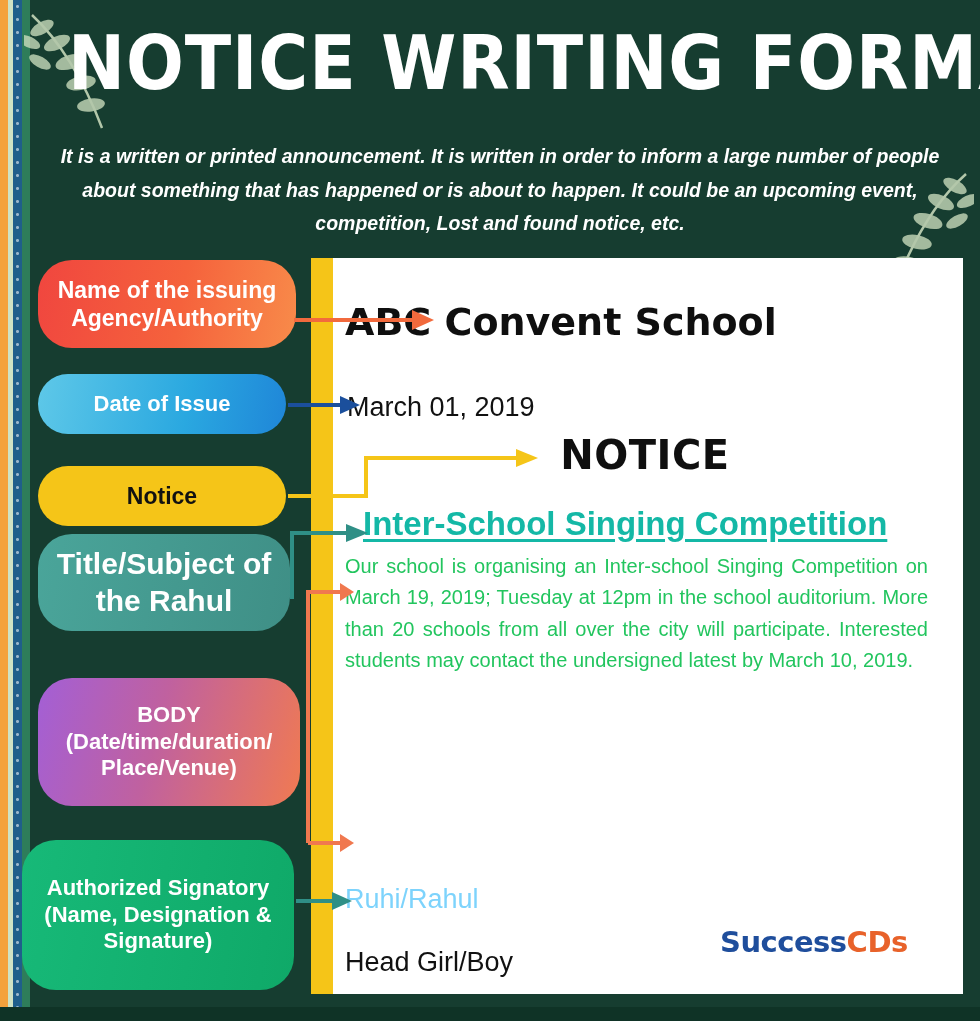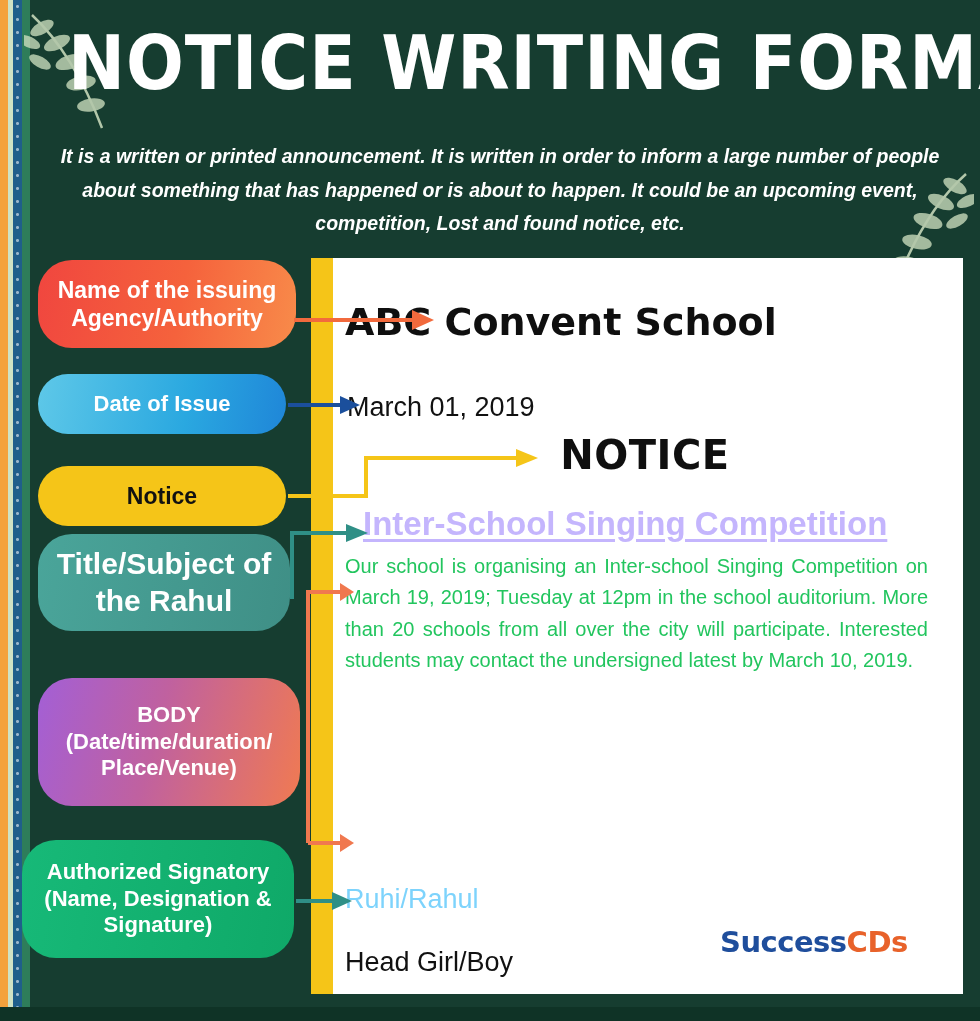--- a/index.html
+++ b/index.html
@@ -116,21 +116,21 @@
     font-weight: bold;
     font-size: 40px;
     color: #0f0f0f;
     letter-spacing: .5px;
   }
   .doc-subject {
     position: absolute;
     left: 363px; top: 505px;
     font-size: 33px;
     font-weight: bold;
-    color: #c4b5fd;
+    color: #14b8a6;
     text-decoration: underline;
     text-underline-offset: 4px;
   }
   .doc-body {
     position: absolute;
     left: 345px; top: 551px;
     width: 583px;
     font-size: 20px;
     line-height: 1.57;
     color: #22c55e;
@@ -196,21 +196,21 @@
     left: 38px; top: 534px; width: 252px; height: 97px;
     font-size: 30px;
     background: linear-gradient(100deg, #4aa59a 0%, #3f8f86 100%);
   }
   .pill-body {
     left: 38px; top: 678px; width: 262px; height: 128px;
     font-size: 22px;
     background: linear-gradient(105deg, #a35fd6 0%, #c0619f 45%, #f07a52 100%);
   }
   .pill-sign {
-    left: 22px; top: 840px; width: 272px; height: 118px;
+    left: 22px; top: 840px; width: 272px; height: 150px;
     font-size: 22px;
     background: linear-gradient(100deg, #17b978 0%, #0fa968 100%);
   }
 
   
   .conn { position: absolute; pointer-events: none; }
 
   .bottom-strip {
     position: absolute;
     left: 0; bottom: 0; width: 980px; height: 14px;

